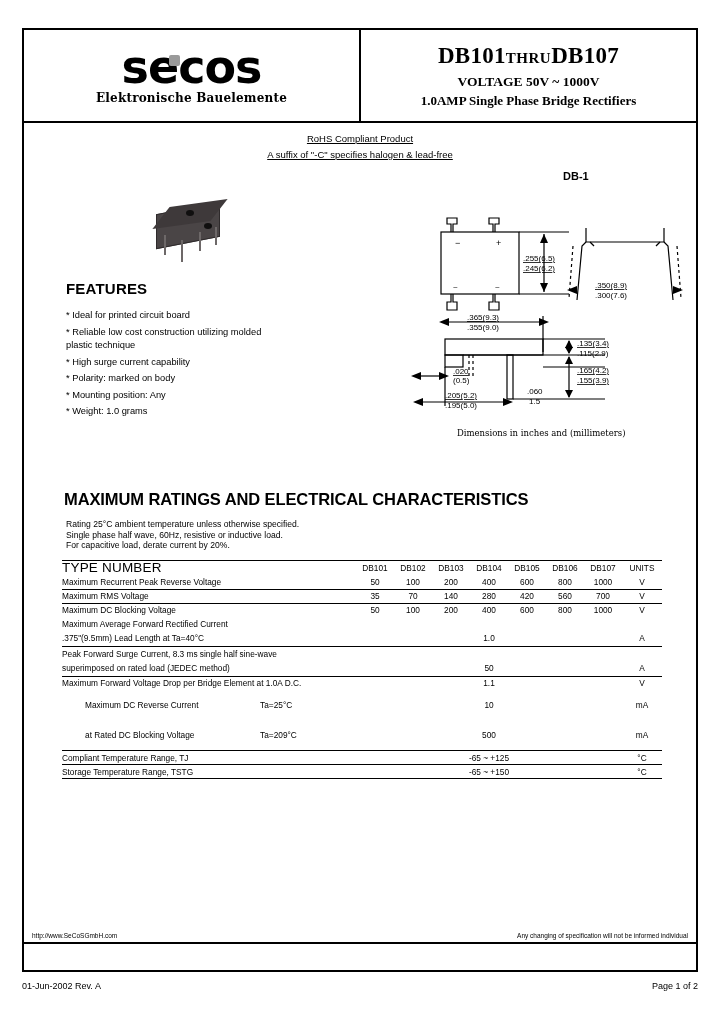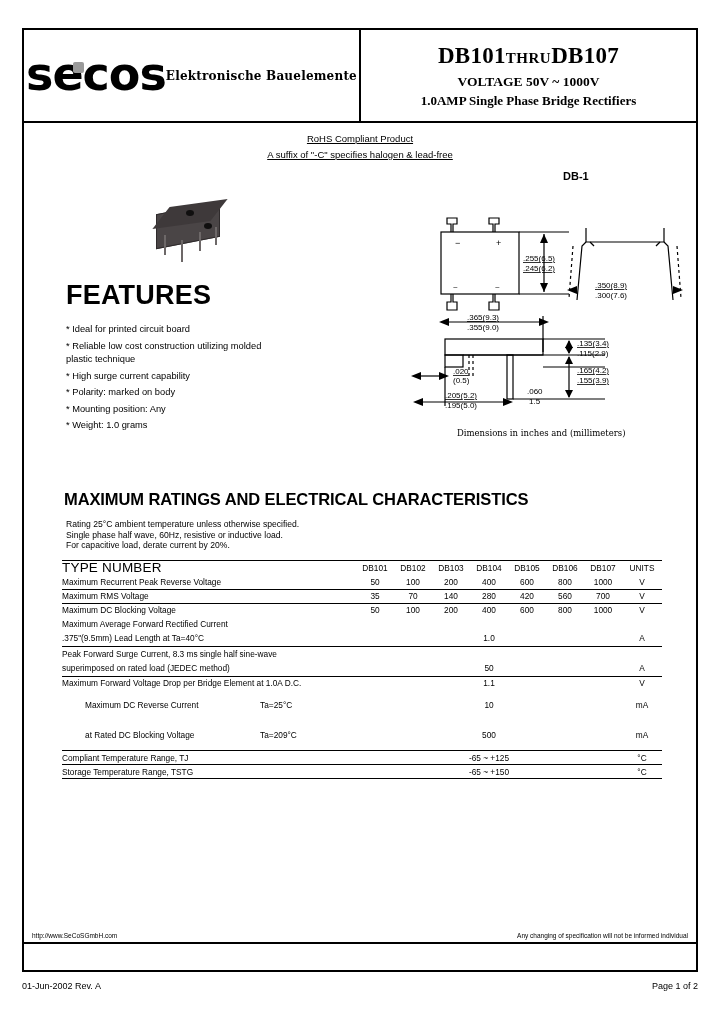--- a/index.html
+++ b/index.html
@@ -34,21 +34,21 @@
     height: 93px;
     box-sizing: border-box;
     border-bottom: 2px solid #000;
     display: flex;
   }
   .header-logo {
     width: 337px;
     box-sizing: border-box;
     border-right: 2px solid #000;
     display: flex;
-    flex-direction: row;
+    flex-direction: column;
     align-items: center;
     justify-content: center;
   }
   .logo-word {
     font-family: "DejaVu Sans", sans-serif;
     font-weight: bold;
     font-size: 46px;
     letter-spacing: -1px;
     line-height: 0.95;
     color: #000;
@@ -176,21 +176,21 @@
 
   
   .features {
     position: absolute;
     left: 42px;
     top: 250px;
     width: 290px;
   }
   .features h2 {
     margin: 0 0 12px 0;
-    font-size: 27px;
+    font-size: 15px;
     font-weight: bold;
     letter-spacing: 0.2px;
   }
   .features ul {
     margin: 0;
     padding: 0;
     list-style: none;
   }
   .features li {
     font-size: 9.3px;

